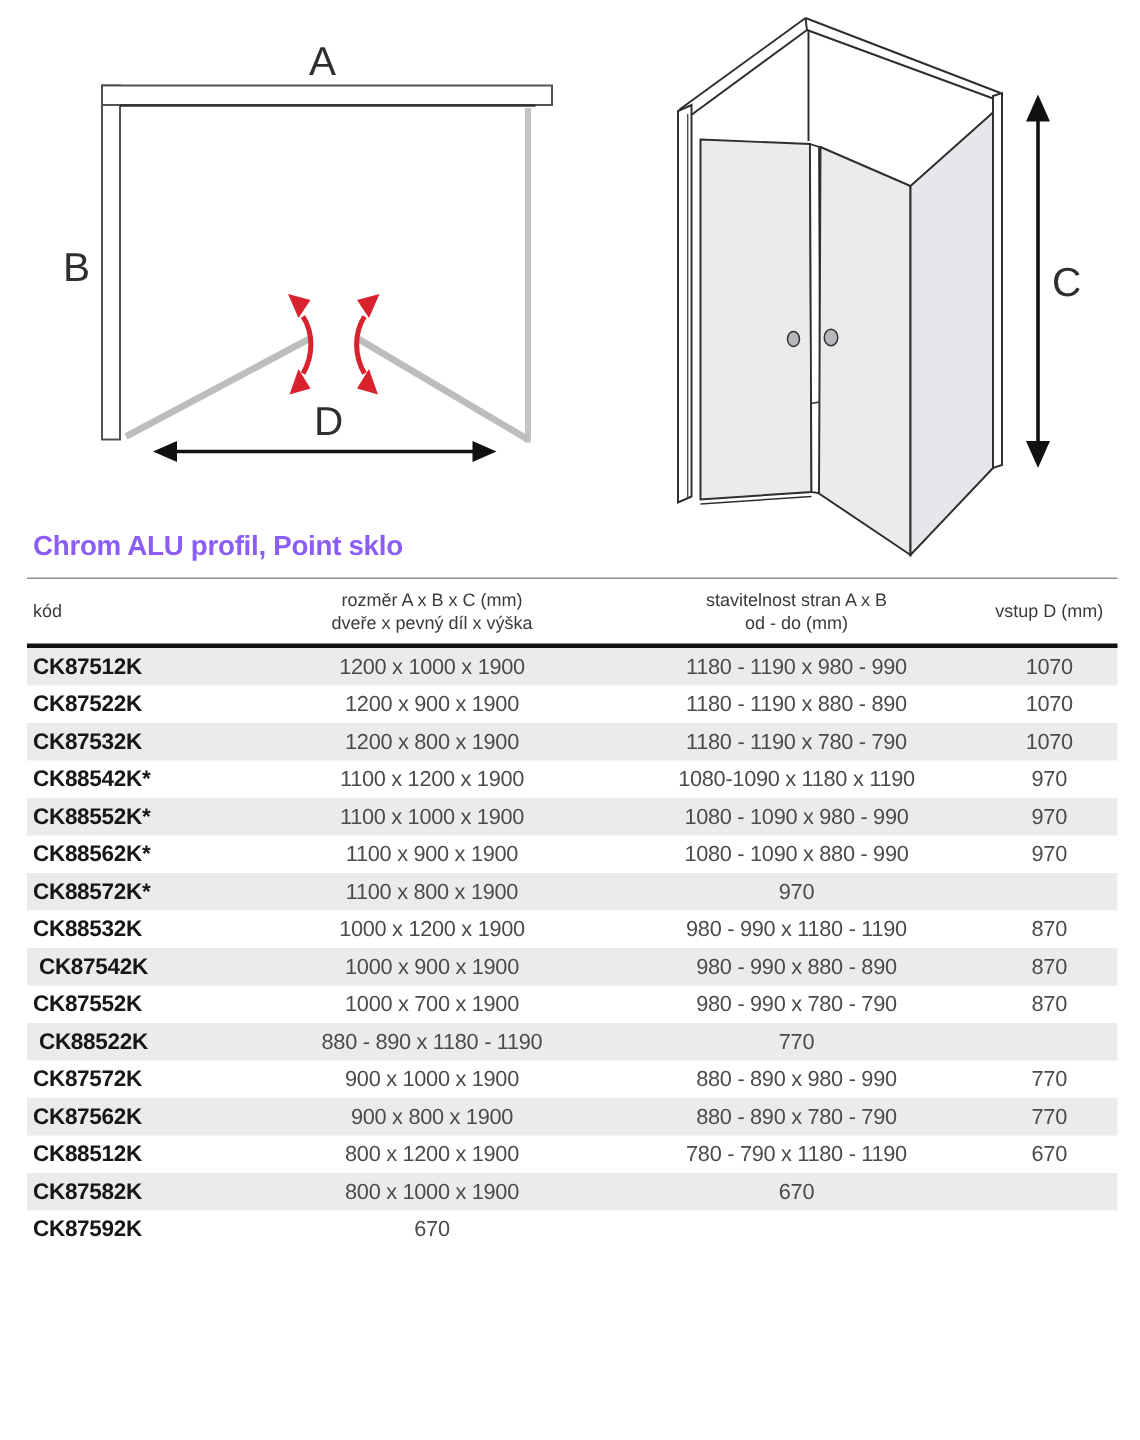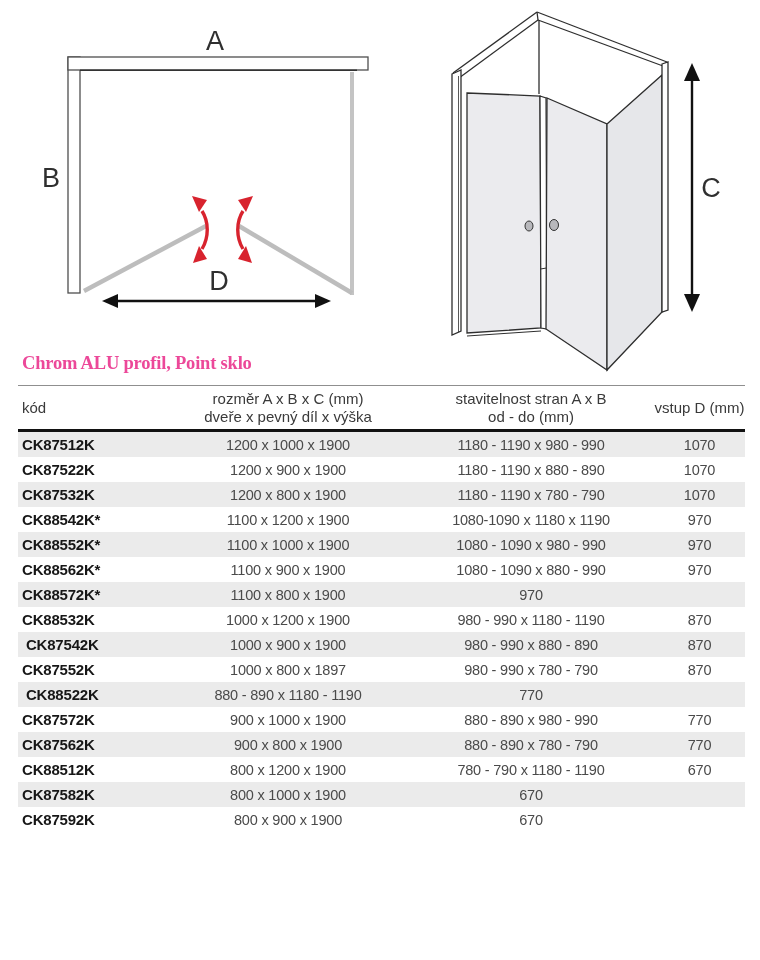--- a/index.html
+++ b/index.html
@@ -13,25 +13,25 @@
   .diagrams svg{display:block;}
   .diag-label{
     font-family:"Liberation Sans",sans-serif;
     font-size:27px;fill:#2f2f2f;
   }
   
   .table-section{position:absolute;left:18px;top:352px;width:727px;}
   .title{
     margin:0;padding-left:4px;
     font-size:18.5px;line-height:23px;font-weight:bold;
-    color:#ec4899;letter-spacing:-0.2px;font-family:Liberation Serif, serif;
+    color:#8b5cf6;letter-spacing:-0.2px;
   }
   .rule-thin{height:0;border-top:1px solid #8f8f8f;margin-top:10px;}
   .grid{display:grid;grid-template-columns:150px 240px 246px 1fr;align-items:center;}
-  .thead{height:43px;font-size:15px;color:#3a3a3a;line-height:1.18;}
+  .thead{height:43px;font-size:12px;color:#3a3a3a;line-height:1.18;}
   .th{padding-left:4px;}
   .center{text-align:center;}
   .rule-thick{height:0;border-top:3px solid #121212;}
   .trow{height:25px;font-size:14.5px;color:#4a4a4a;letter-spacing:-0.2px;}
   .trow.gray{background:#ebebeb;}
   .td.code{
     font-weight:bold;color:#161616;font-size:15px;
     padding-left:4px;white-space:pre;letter-spacing:-0.2px;
   }
 </style>
@@ -192,21 +192,21 @@
 
   <div class="grid trow gray">
     <div class="td code"> CK87542K</div>
     <div class="td center">1000 x 900 x 1900</div>
     <div class="td center">980 - 990 x 880 - 890</div>
     <div class="td center">870</div>
   </div>
 
   <div class="grid trow">
     <div class="td code">CK87552K</div>
-    <div class="td center">1000 x 800 x 1897</div>
+    <div class="td center">1000 x 700 x 1900</div>
     <div class="td center">980 - 990 x 780 - 790</div>
     <div class="td center">870</div>
   </div>
 
   <div class="grid trow gray">
     <div class="td code"> CK88522K</div>
     <div class="td center">880 - 890 x 1180 - 1190</div>
     <div class="td center">770</div>
   </div>
 
@@ -232,17 +232,16 @@
   </div>
 
   <div class="grid trow gray">
     <div class="td code">CK87582K</div>
     <div class="td center">800 x 1000 x 1900</div>
     <div class="td center">670</div>
   </div>
 
   <div class="grid trow">
     <div class="td code">CK87592K</div>
-    <div class="td center">800 x 900 x 1900</div>
     <div class="td center">670</div>
   </div>
 </div>
 </div>
 
 </body></html>

